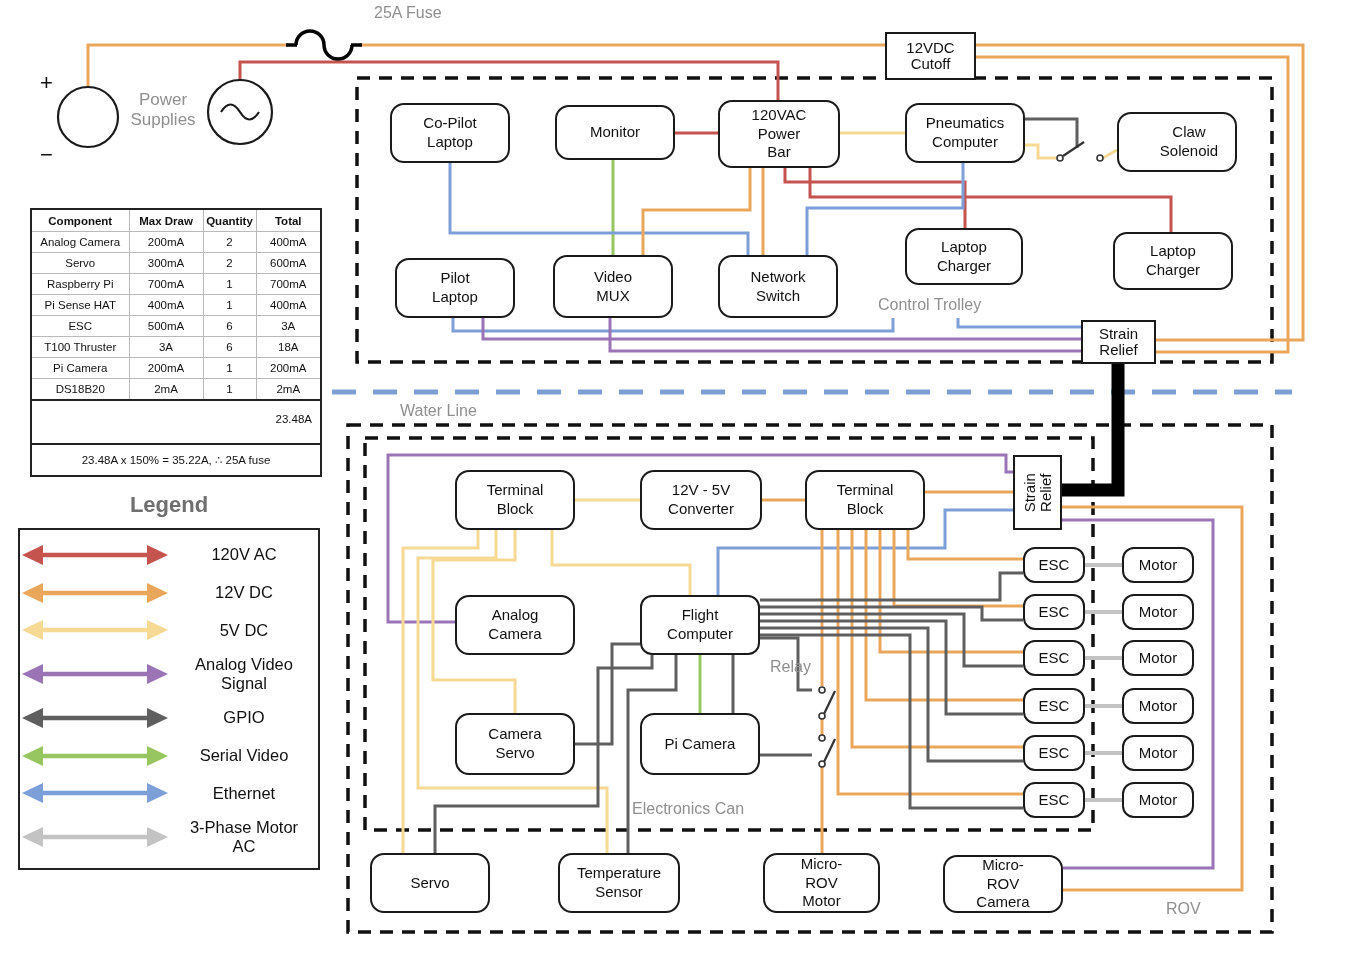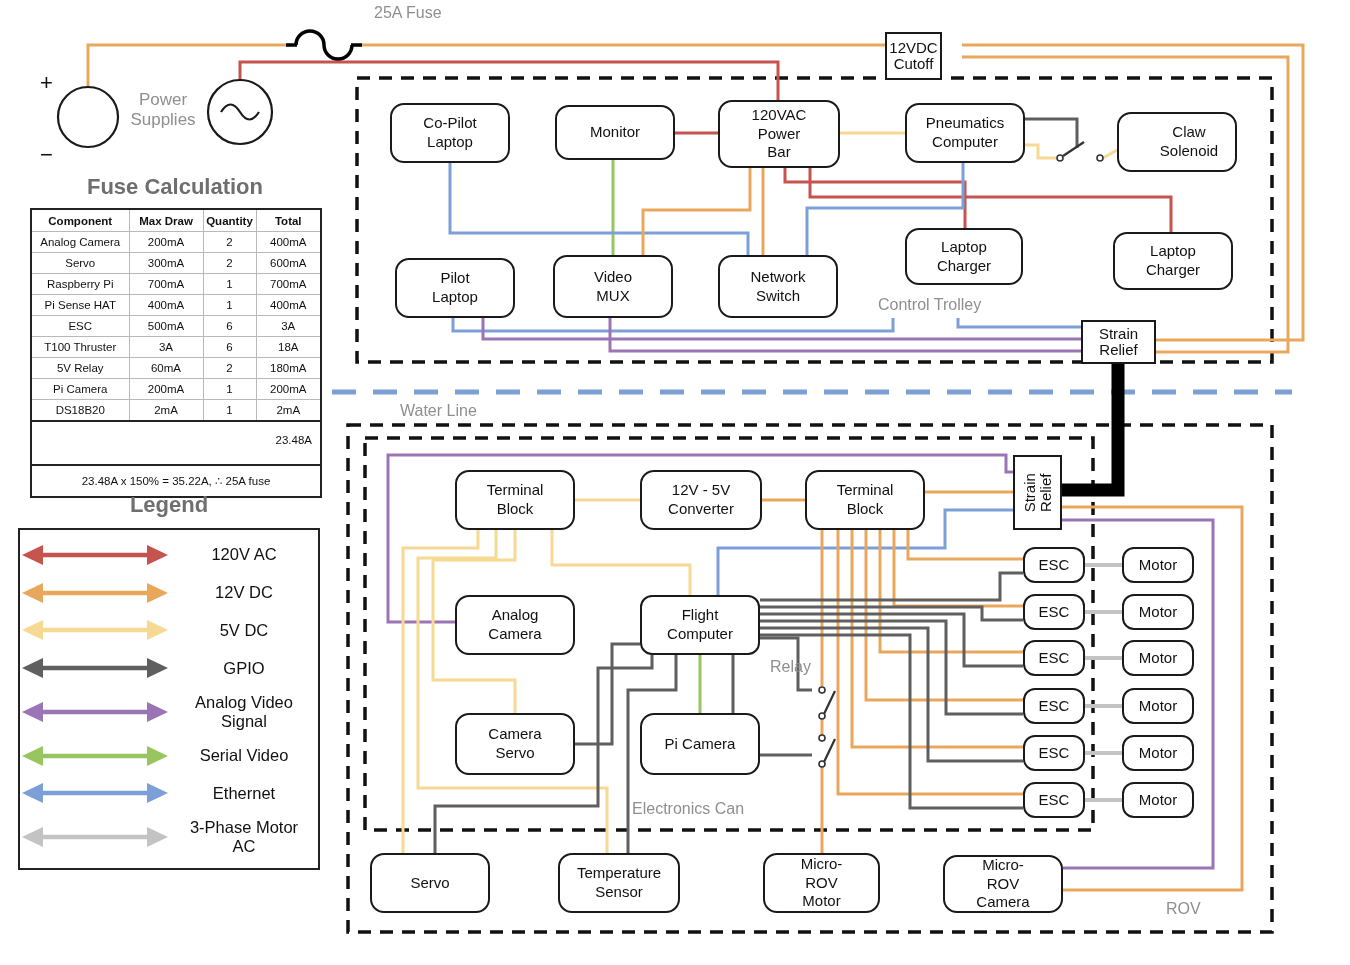--- a/index.html
+++ b/index.html
@@ -156,21 +156,21 @@
 <div class="node n2" style="left:390px;top:103px;width:120px;height:60px;">Co-Pilot Laptop</div>
 <div class="node" style="left:555px;top:105px;width:120px;height:55px;">Monitor</div>
 <div class="node n2" style="left:718px;top:100px;width:122px;height:68px;">120VAC Power Bar</div>
 <div class="node n2" style="left:905px;top:103px;width:120px;height:60px;">Pneumatics Computer</div>
 <div class="node n2" style="left:1117px;top:112px;width:120px;height:60px;padding-left:48px;">Claw Solenoid</div>
 <div class="node n2" style="left:395px;top:258px;width:120px;height:60px;">Pilot Laptop</div>
 <div class="node n2" style="left:553px;top:255px;width:120px;height:63px;">Video MUX</div>
 <div class="node n2" style="left:718px;top:255px;width:120px;height:63px;">Network Switch</div>
 <div class="node n2" style="left:905px;top:228px;width:118px;height:57px;">Laptop Charger</div>
 <div class="node n2" style="left:1113px;top:232px;width:120px;height:58px;">Laptop Charger</div>
-<div class="node sq" style="left:885px;top:32px;width:57px;height:48px;font-size:15px;">12VDC Cutoff</div>
+<div class="node sq" style="left:885px;top:32px;width:91px;height:48px;font-size:15px;">12VDC Cutoff</div>
 <div class="node sq" style="left:1081px;top:320px;width:75px;height:44px;">Strain Relief</div>
 
 <div class="node n2" style="left:455px;top:470px;width:120px;height:60px;">Terminal Block</div>
 <div class="node n2" style="left:640px;top:470px;width:122px;height:60px;">12V - 5V Converter</div>
 <div class="node n2" style="left:805px;top:470px;width:120px;height:60px;">Terminal Block</div>
 <div class="node sq vtext" style="left:1013px;top:455px;width:49px;height:75px;">
       <span>Strain Relief</span>
     </div>
 <div class="node n2" style="left:455px;top:595px;width:120px;height:60px;">Analog Camera</div>
 <div class="node n2" style="left:640px;top:595px;width:120px;height:60px;border-radius:12px;">Flight Computer</div>
@@ -188,21 +188,20 @@
 <div class="node small" style="left:1122px;top:640px;width:72px;height:36px;">Motor</div>
 <div class="node small" style="left:1122px;top:688px;width:72px;height:36px;">Motor</div>
 <div class="node small" style="left:1122px;top:735px;width:72px;height:36px;">Motor</div>
 <div class="node small" style="left:1122px;top:782px;width:72px;height:36px;">Motor</div>
 
 <div class="node" style="left:370px;top:853px;width:120px;height:60px;">Servo</div>
 <div class="node" style="left:558px;top:853px;width:122px;height:60px;">Temperature Sensor</div>
 <div class="node n2" style="left:943px;top:855px;width:120px;height:58px;">Micro-ROV Camera</div>
 <div class="node n2" style="left:763px;top:853px;width:117px;height:60px;">Micro-ROV Motor</div>
 
-<div class="ptitle" style="left:30px;top:174px;width:290px;">Fuse Calculation</div>
 <div class="fusewrap">
   <table class="fuse">
     <colgroup>
           <col style="width:98px">
           <col style="width:74px">
           <col style="width:53px">
           <col style="width:65px">
         </colgroup>
     <tbody>
           <tr>
@@ -241,26 +240,20 @@
             <td>6</td>
             <td>3A</td>
           </tr>
     <tr>
             <td>T100 Thruster</td>
             <td>3A</td>
             <td>6</td>
             <td>18A</td>
           </tr>
     <tr>
-            <td>5V Relay</td>
-            <td>60mA</td>
-            <td>2</td>
-            <td>180mA</td>
-          </tr>
-    <tr>
             <td>Pi Camera</td>
             <td>200mA</td>
             <td>1</td>
             <td>200mA</td>
           </tr>
     <tr>
             <td>DS18B20</td>
             <td>2mA</td>
             <td>1</td>
             <td>2mA</td>
@@ -302,40 +295,40 @@
           <line x1="14" y1="13" x2="136" y2="13" stroke-width="4.5" stroke="#F6D993"></line>
           <polygon points="2,13 23,3 23,23" fill="#F6D993"></polygon>
           <polygon points="148,13 127,3 127,23" fill="#F6D993"></polygon>
         </svg>
     <div class="lab">
           <span>5V DC</span>
         </div>
   </div>
   <div class="litem">
     <svg width="150" height="26">
+          <line x1="14" y1="13" x2="136" y2="13" stroke-width="4.5" stroke="#9B74B6"></line>
+          <polygon points="2,13 23,3 23,23" fill="#9B74B6"></polygon>
+          <polygon points="148,13 127,3 127,23" fill="#9B74B6"></polygon>
+        </svg>
+    <div class="lab">
+          <span>Analog Video Signal</span>
+        </div>
+  </div>
+  <div class="litem">
+    <svg width="150" height="26">
           <line x1="14" y1="13" x2="136" y2="13" stroke-width="4.5" stroke="#5F5F5F"></line>
           <polygon points="2,13 23,3 23,23" fill="#5F5F5F"></polygon>
           <polygon points="148,13 127,3 127,23" fill="#5F5F5F"></polygon>
         </svg>
     <div class="lab">
           <span>GPIO</span>
         </div>
   </div>
   <div class="litem">
     <svg width="150" height="26">
-          <line x1="14" y1="13" x2="136" y2="13" stroke-width="4.5" stroke="#9B74B6"></line>
-          <polygon points="2,13 23,3 23,23" fill="#9B74B6"></polygon>
-          <polygon points="148,13 127,3 127,23" fill="#9B74B6"></polygon>
-        </svg>
-    <div class="lab">
-          <span>Analog Video Signal</span>
-        </div>
-  </div>
-  <div class="litem">
-    <svg width="150" height="26">
           <line x1="14" y1="13" x2="136" y2="13" stroke-width="4.5" stroke="#97C661"></line>
           <polygon points="2,13 23,3 23,23" fill="#97C661"></polygon>
           <polygon points="148,13 127,3 127,23" fill="#97C661"></polygon>
         </svg>
     <div class="lab">
           <span>Serial Video</span>
         </div>
   </div>
   <div class="litem">
     <svg width="150" height="26">

